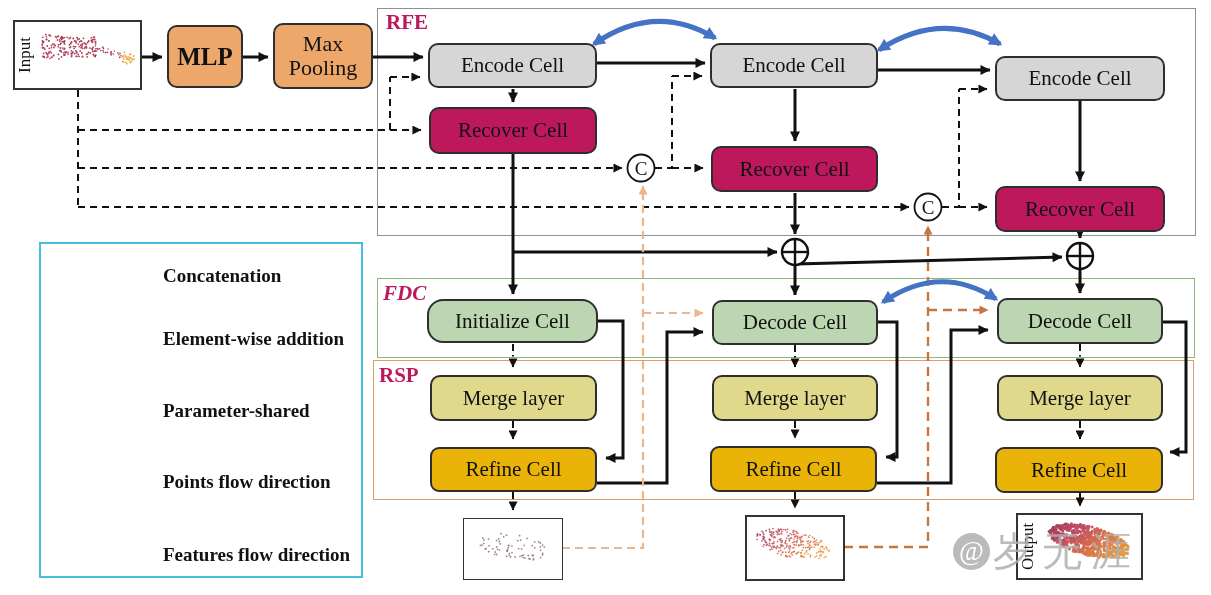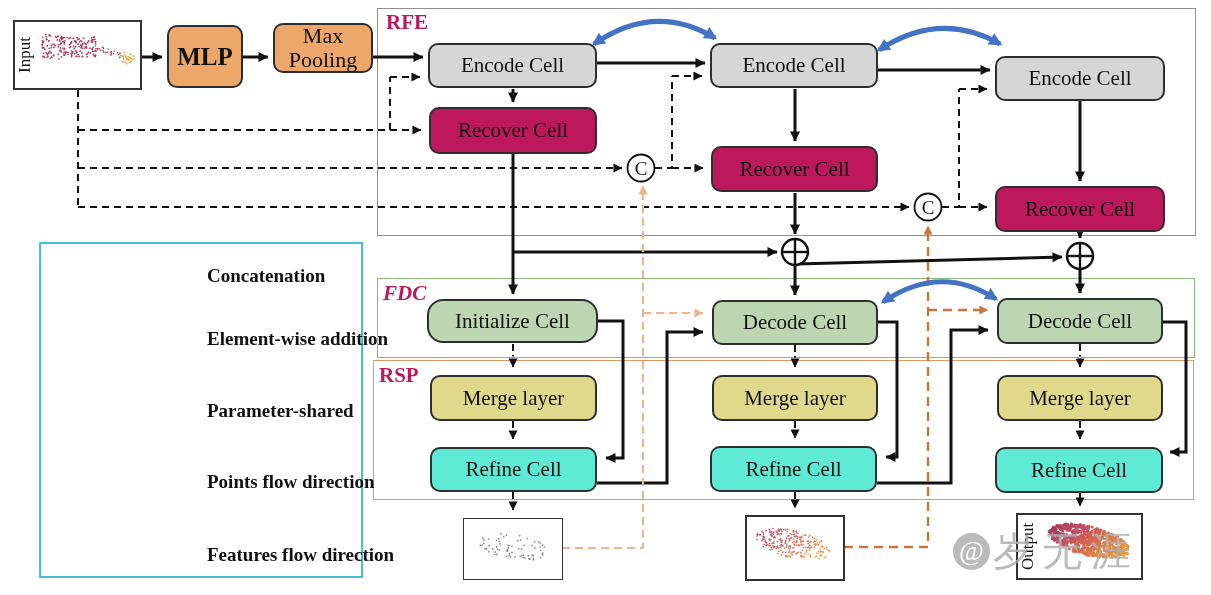--- a/index.html
+++ b/index.html
@@ -15,24 +15,24 @@
   #rsp-label{left:379px;top:363px;}
 
   .cell{position:absolute;border:2px solid #2e2e2e;border-radius:10px;
         display:flex;align-items:center;justify-content:center;
         font-size:21px;color:#111;box-sizing:border-box;z-index:3;}
   .orange{background:#EDA76A;}
   .gray{background:#D6D6D6;}
   .bluegray{background:#be185d;}
   .green{background:#BBD6B0;}
   .yellow{background:#E0D98B;}
-  .salmon{background:#5eead4;}
+  .salmon{background:#eab308;border-radius:9px;}
 
   #mlp{left:167px;top:25px;width:76px;height:63px;font-size:25px;font-weight:bold;}
-  #maxpool{left:273px;top:23px;width:100px;height:50px;font-size:22px;text-align:center;line-height:1.1;padding:0 6px;}
+  #maxpool{left:273px;top:23px;width:100px;height:66px;font-size:22px;text-align:center;line-height:1.1;padding:0 6px;}
   #encode1{left:428px;top:43px;width:169px;height:45px;}
   #encode2{left:710px;top:43px;width:168px;height:45px;}
   #encode3{left:995px;top:56px;width:170px;height:45px;}
   #recover1{left:429px;top:107px;width:168px;height:47px;}
   #recover2{left:711px;top:146px;width:167px;height:46px;}
   #recover3{left:995px;top:186px;width:170px;height:46px;}
   #initcell{left:427px;top:299px;width:171px;height:44px;border-radius:16px;}
   #decode2{left:712px;top:300px;width:166px;height:45px;}
   #decode3{left:997px;top:298px;width:166px;height:46px;}
   #merge1{left:430px;top:375px;width:167px;height:46px;}
@@ -49,21 +49,21 @@
   #out3{left:1016px;top:513px;width:127px;height:67px;border-width:2px;}
   .vtext{position:absolute;left:0;top:0;bottom:0;width:19px;
          writing-mode:vertical-rl;transform:rotate(180deg);
          display:flex;align-items:center;justify-content:center;
          font-size:17px;color:#111;}
   .cloud{position:absolute;right:0;top:0;}
 
   #legend{position:absolute;left:39px;top:242px;width:324px;height:336px;
           border:2.5px solid #45BFDF;box-sizing:border-box;background:#fff;z-index:2;}
   .legend-label{position:absolute;left:163px;font-weight:bold;font-size:19px;color:#111;
-                white-space:nowrap;z-index:3;margin-left:44px;}
+                white-space:nowrap;z-index:3;}
   #ll-0{top:265px;} #ll-1{top:328px;} #ll-2{top:400px;} #ll-3{top:471px;} #ll-4{top:544px;}
 
   #wires{position:absolute;left:0;top:0;z-index:2;}
   .sym-text{font-family:"Liberation Serif","DejaVu Serif",serif;font-size:19px;fill:#111;}
 
   #watermark{position:absolute;left:945px;top:524px;z-index:10;display:flex;align-items:center;
              color:rgba(175,175,175,0.85);font-size:40px;letter-spacing:3px;white-space:nowrap;}
   #wm-at{display:inline-flex;align-items:center;justify-content:center;width:37px;height:37px;
          border-radius:50%;background:rgba(170,170,170,0.8);color:#fff;font-size:27px;
          letter-spacing:0;margin:0 3px 0 8px;}

